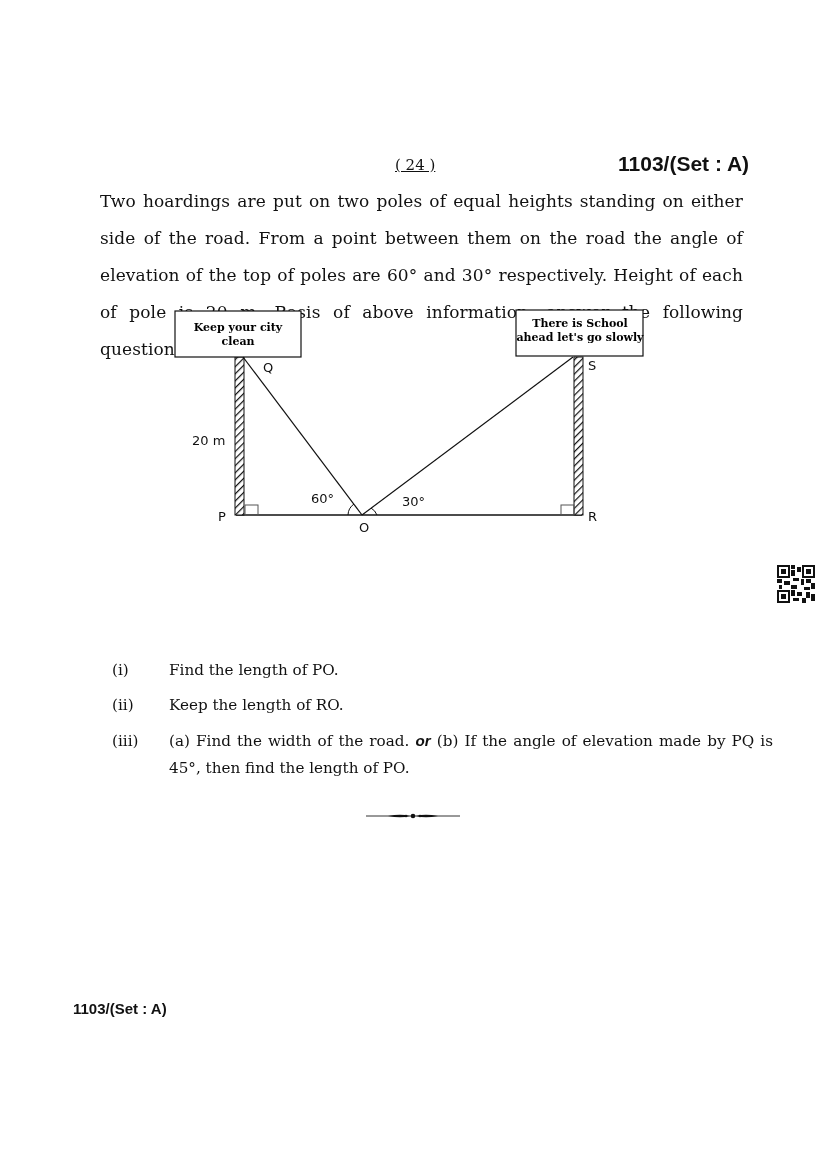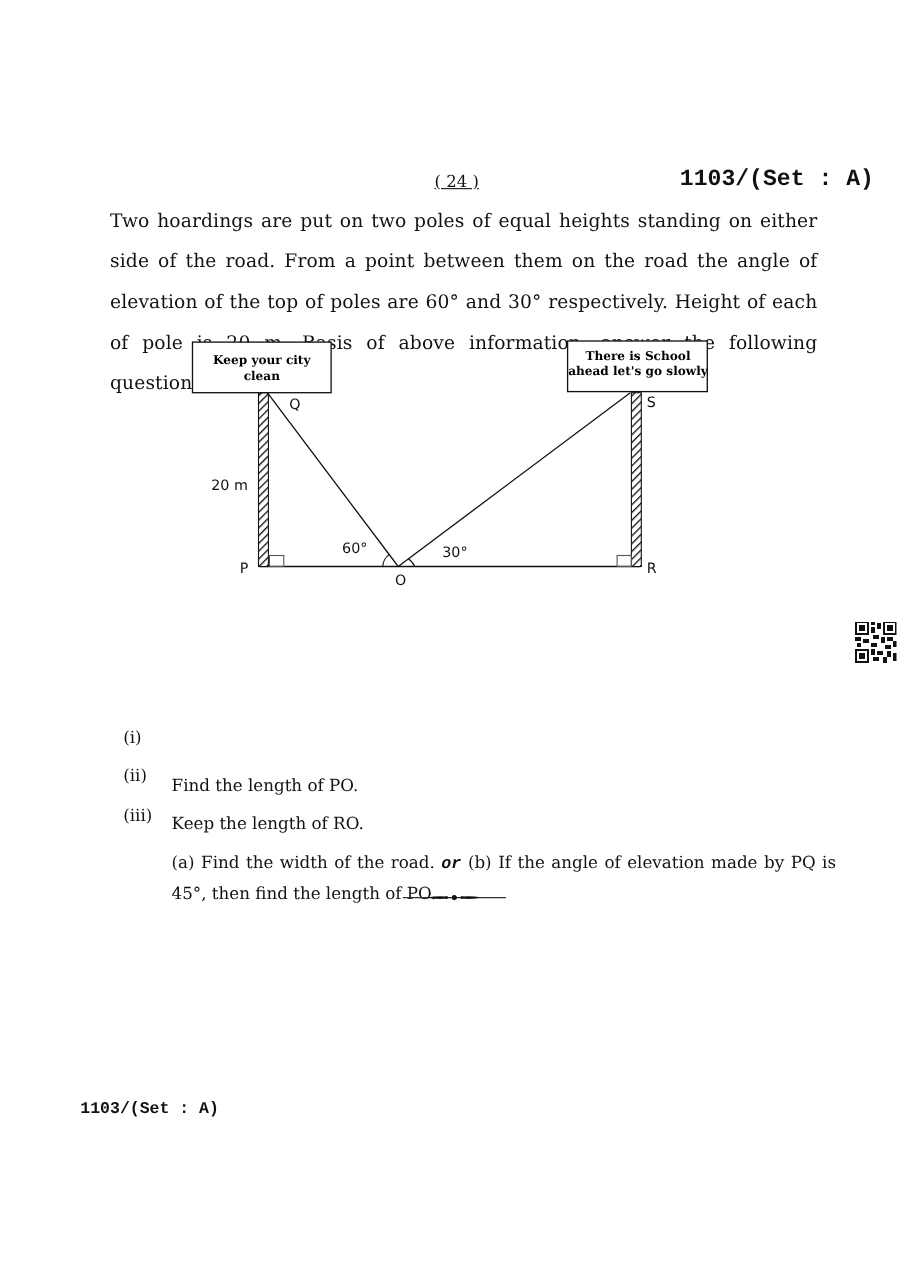--- a/index.html
+++ b/index.html
@@ -1,26 +1,26 @@
 <!DOCTYPE html>
 <html><head>
 <meta charset="utf-8">
 <style>
   html, body { margin:0; padding:0; background:#ffffff; }
   body { width:826px; height:1169px; position:relative; overflow:hidden; color:#111; }
   .serif { font-family: "DejaVu Serif", "Liberation Serif", serif; }
-  .sans { font-family: Liberation Mono, monospace; }
+  .sans { font-family: Liberation Sans, sans-serif; }
   .abs { position:absolute; }
   #page-no { left:395px; top:156px; font-size:15px;text-decoration:underline; }
   #header-code { left:618px; top:152px; font-size:21px; font-weight:bold; }
   #intro { left:100px; top:183px; width:643px; font-size:17px; line-height:37px; text-align:justify; text-align-last:left; letter-spacing:0.1px; }
   #diagram { left:0; top:300px; width:826px; height:240px; }
   .q-row { left:112px; font-size:15.2px; }
   .q-num { position:absolute; left:0; }
-  .q-text { position:absolute; left:44px; white-space:nowrap;margin-top:44px; }
+  .q-text { position:absolute; left:57px; white-space:nowrap; }
   #q3 .q-text { width:604px; line-height:27px; white-space:normal; text-align:justify; text-align-last:left; }
   #footer-code { left:73px; top:1000px; font-size:15px; font-weight:bold; }
   #ornament { left:366px; top:810px; width:94px; height:12px; }
   #qr { left:777px; top:565px; width:38px; height:38px; }
 </style>
 </head>
 <body>
 
 <div class="abs serif" id="page-no">( 24 )</div>
 <div class="abs sans" id="header-code">1103/(Set : A)</div>

